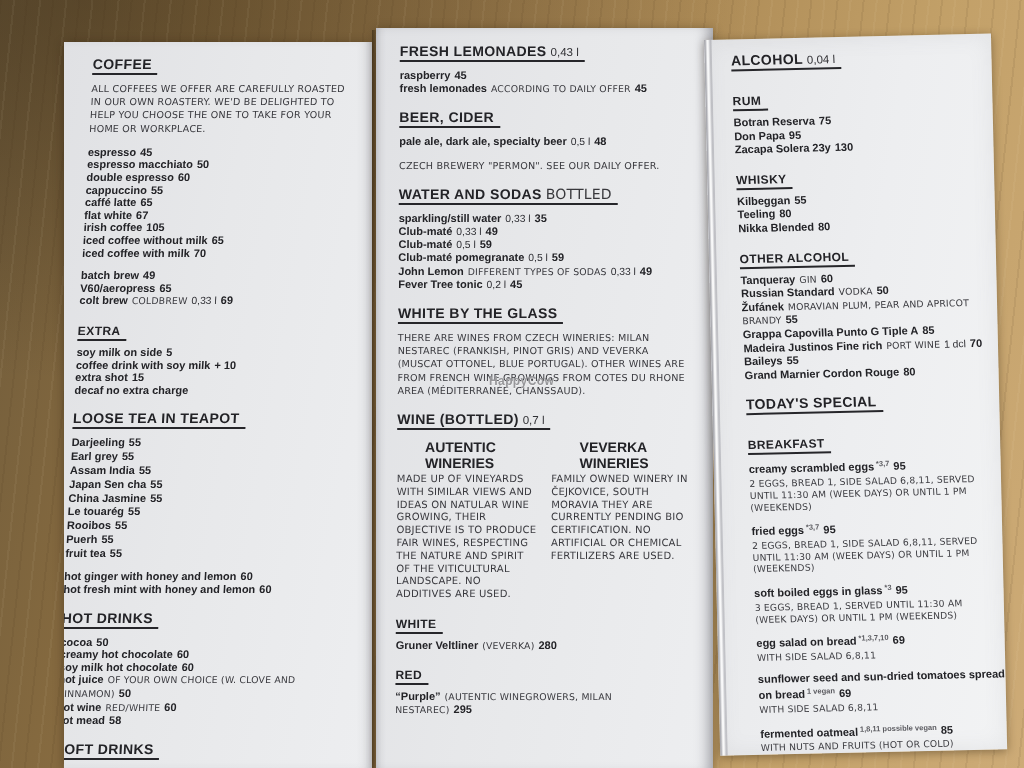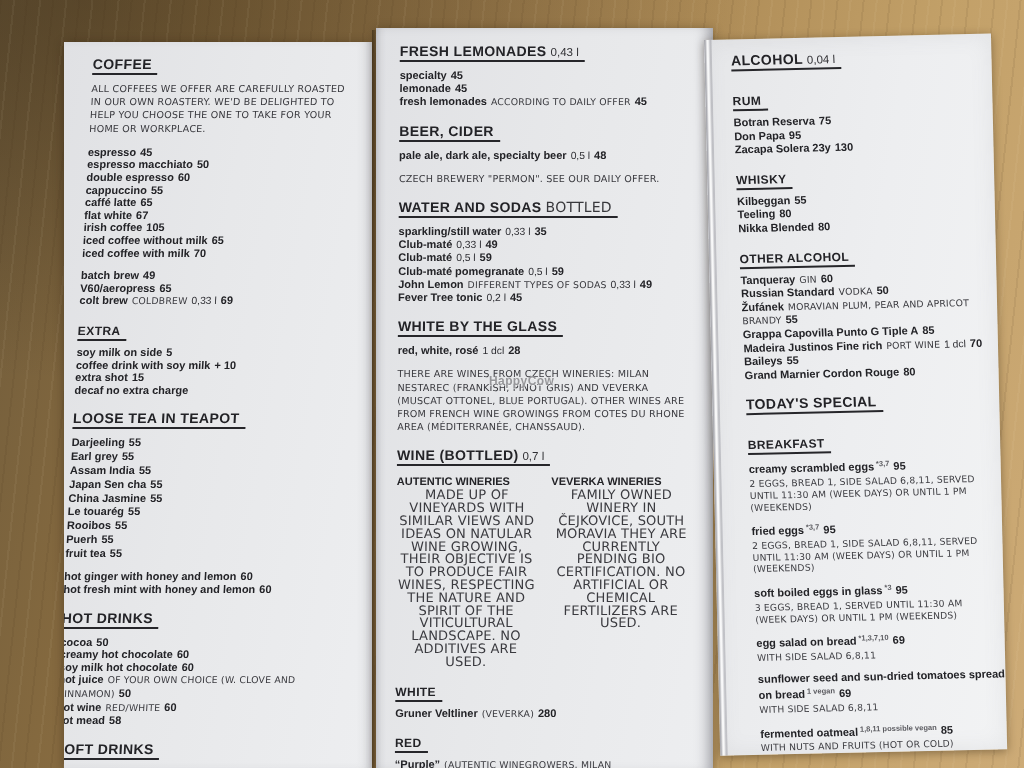--- a/index.html
+++ b/index.html
@@ -40,22 +40,22 @@
   .nm{font-weight:700;}
   .pr{font-weight:800;margin-left:4px;}
   .hw{font-family:"DejaVu Sans",sans-serif;font-weight:400;font-size:9.3px;letter-spacing:.2px;color:#3a3a3f;margin-left:4px;}
   .lt{font-weight:400;font-size:10.3px;color:#2e2e33;margin-left:4px;}
   .sup{font-weight:600;font-size:7.5px;vertical-align:4px;color:#5b5b60;margin-left:2px;letter-spacing:0;}
   .para{font-family:"DejaVu Sans",sans-serif;font-size:9.6px;line-height:13.2px;letter-spacing:.2px;
     color:#3a3a3f;margin:0 0 11px 0;}
   .para:last-child{margin-bottom:5px;}
   .twocol{display:flex;gap:14px;margin:2px 0 8px 0;}
   .twocol .wcol{flex:1 1 0;}
-  .wcol .wttl{font-weight:800;font-size:11px;color:#232327;margin-bottom:2px;}
-  .wcol .wtxt{font-family:"DejaVu Sans",sans-serif;font-size:13px;line-height:12.8px;letter-spacing:.2px;color:#3a3a3f;text-align:center;}
+  .wcol .wttl{font-weight:800;font-size:14px;color:#232327;margin-bottom:2px;margin-left:28px;}
+  .wcol .wtxt{font-family:"DejaVu Sans",sans-serif;font-size:10px;line-height:12.8px;letter-spacing:.2px;color:#3a3a3f;}
   .dish{margin:0 0 9px 0;}
   .dish .desc{font-family:"DejaVu Sans",sans-serif;font-weight:400;font-size:9.2px;line-height:11.8px;
     letter-spacing:.2px;color:#3c3c41;margin-top:1px;width:97%;}
   .tight .row{line-height:13.8px;}
   .watermark{position:absolute;left:489px;top:374px;z-index:6;font-weight:700;font-size:12px;
     letter-spacing:.4px;color:#97979a;text-shadow:0 1px 0 rgba(255,255,255,.55);}
   .gapline{position:absolute;left:372px;top:30px;width:4px;height:738px;z-index:3;
     background:linear-gradient(90deg, rgba(45,32,14,.55), rgba(90,70,40,.35));}
 </style>
 </head>
@@ -130,22 +130,21 @@
             <div class="row"><span class="nm">JUICES</span><span class="lt">0,2 l</span><span class="pr">35</span></div>
           </div>
         </div>
       </div>
   </div>
   <div class="panel middle">
     <div class="content">
         <div class="sec">
           <div><span class="hdr">FRESH LEMONADES<span class="sfx lt">0,43 l</span></span></div>
           <div class="grp">
-            <div class="row"><span class="nm">specialty</span><span class="pr">45</span></div>
-            <div class="row"><span class="nm">lemonade</span><span class="pr">45</span></div>
+            <div class="row"><span class="nm">raspberry</span><span class="pr">45</span></div>
             <div class="row"><span class="nm">fresh lemonades</span><span class="hw">ACCORDING TO DAILY OFFER</span><span class="pr">45</span></div>
           </div>
         </div>
         <div class="sec">
           <div><span class="hdr">BEER, CIDER</span></div>
           <div class="grp">
             <div class="row"><span class="nm">pale ale, dark ale, specialty beer</span><span class="lt">0,5 l</span><span class="pr">48</span></div>
           </div>
           <div class="para">CZECH BREWERY "PERMON". SEE OUR DAILY OFFER.</div>
         </div>
@@ -155,23 +154,20 @@
             <div class="row"><span class="nm">sparkling/still water</span><span class="lt">0,33 l</span><span class="pr">35</span></div>
             <div class="row"><span class="nm">Club-maté</span><span class="lt">0,33 l</span><span class="pr">49</span></div>
             <div class="row"><span class="nm">Club-maté</span><span class="lt">0,5 l</span><span class="pr">59</span></div>
             <div class="row"><span class="nm">Club-maté pomegranate</span><span class="lt">0,5 l</span><span class="pr">59</span></div>
             <div class="row"><span class="nm">John Lemon</span><span class="hw">DIFFERENT TYPES OF SODAS</span><span class="lt">0,33 l</span><span class="pr">49</span></div>
             <div class="row"><span class="nm">Fever Tree tonic</span><span class="lt">0,2 l</span><span class="pr">45</span></div>
           </div>
         </div>
         <div class="sec">
           <div><span class="hdr">WHITE BY THE GLASS</span></div>
-          <div class="grp">
-            <div class="row"><span class="nm">red, white, rosé</span><span class="lt">1 dcl</span><span class="pr">28</span></div>
-          </div>
           <div class="para">THERE ARE WINES FROM CZECH WINERIES: MILAN NESTAREC (FRANKISH, PINOT GRIS) AND VEVERKA (MUSCAT OTTONEL, BLUE PORTUGAL). OTHER WINES ARE FROM FRENCH WINE GROWINGS FROM COTES DU RHONE AREA (MÉDITERRANÉE, CHANSSAUD).</div>
         </div>
         <div class="sec">
           <div><span class="hdr">WINE (BOTTLED)<span class="sfx lt">0,7 l</span></span></div>
           <div class="twocol">
             <div class="wcol">
               <div class="wttl">AUTENTIC WINERIES</div>
               <div class="wtxt">MADE UP OF VINEYARDS WITH SIMILAR VIEWS AND IDEAS ON NATULAR WINE GROWING, THEIR OBJECTIVE IS TO PRODUCE FAIR WINES, RESPECTING THE NATURE AND SPIRIT OF THE VITICULTURAL LANDSCAPE. NO ADDITIVES ARE USED.</div>
             </div>
             <div class="wcol">

